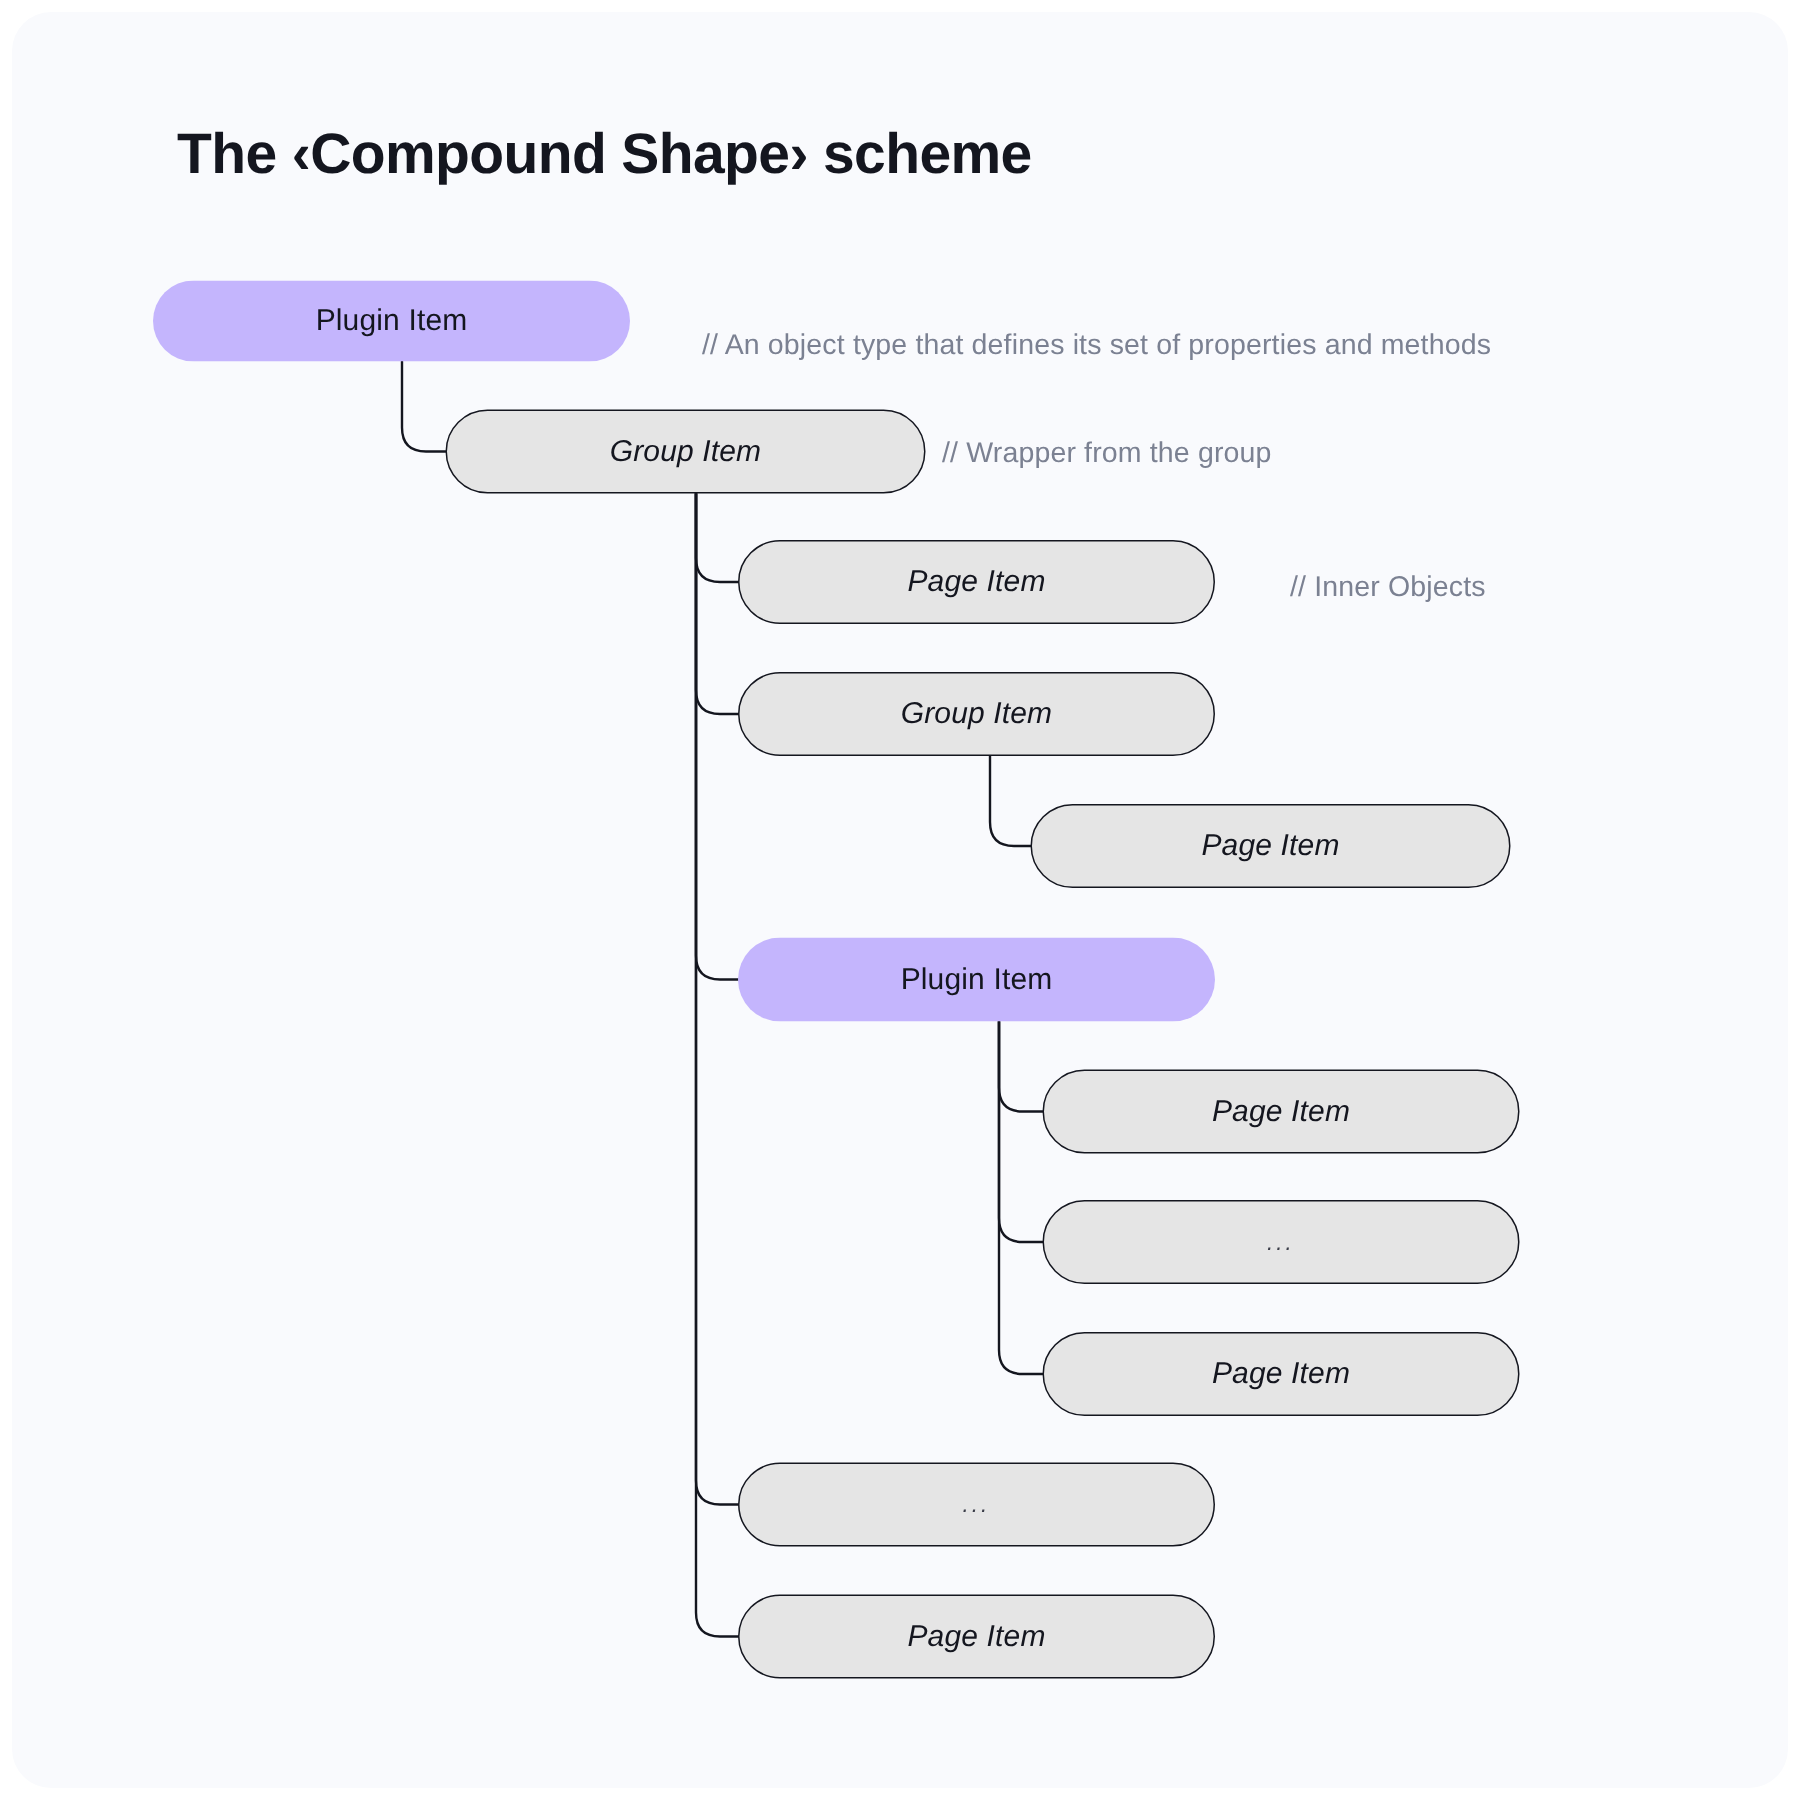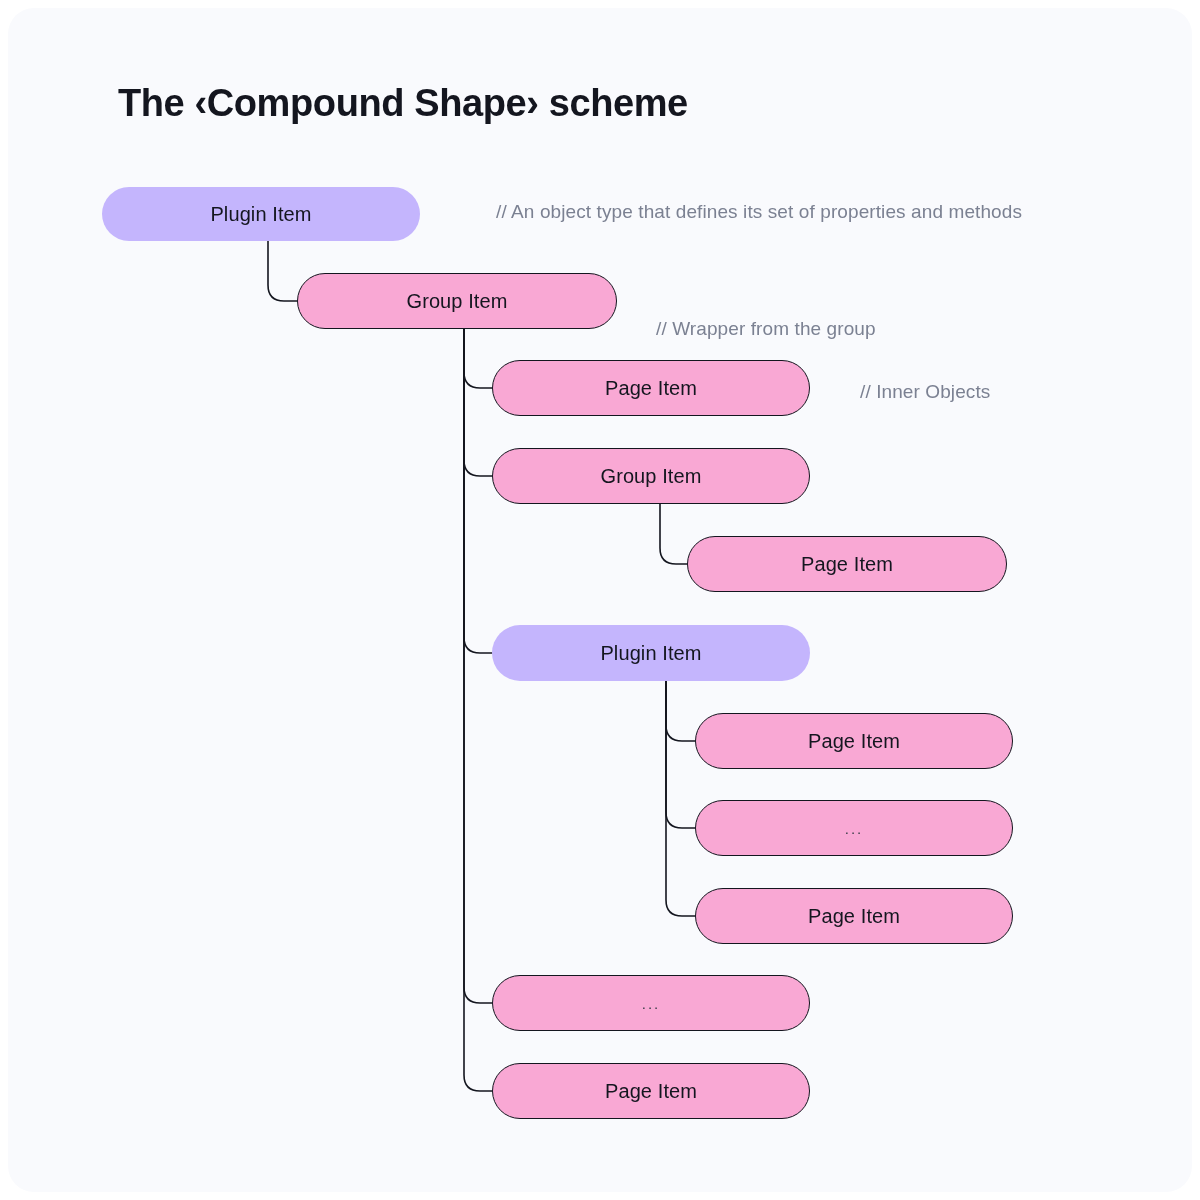--- a/index.html
+++ b/index.html
@@ -56,22 +56,23 @@
     align-items: center;
     justify-content: center;
     border-radius: 999px;
     font-size: 20px;
     color: #14161f;
     letter-spacing: 0.1px;
     white-space: nowrap;
   }
 
   .node.plain {
-    background: #f9a8d4;
+    background: #e5e5e5;
     border: 1.6px solid #14161f;
+    font-style: italic;
   }
 
   .node.filled {
     background: #c4b5fd;
     border: 1.6px solid transparent;
   }
 
   .node.ellipsis {
     font-size: 15px;
     color: #3a3d48;
@@ -136,19 +137,19 @@
           <span>Page Item</span>
         </div>
         <div class="node plain ellipsis" style="left: 484px; top: 967px; width: 318px; height: 56px;">
           <span>...</span>
         </div>
         <div class="node plain" style="left: 484px; top: 1055px; width: 318px; height: 56px;">
           <span>Page Item</span>
         </div>
       </div>
     <div id="comments">
-        <div class="comment" style="left: 460px; top: 193px; margin-left: 28px;">// An object type that defines its set of properties and methods</div>
-        <div class="comment" style="left: 648px; top: 284px; margin-top: 26px;">// Wrapper from the group</div>
+        <div class="comment" style="left: 460px; top: 212px;">// An object type that defines its set of properties and methods</div>
+        <div class="comment" style="left: 620px; top: 284px;">// Wrapper from the group</div>
         <div class="comment" style="left: 852px; top: 373px;">// Inner Objects</div>
       </div>
 
   </div>
 </div>
 
 </body></html>

